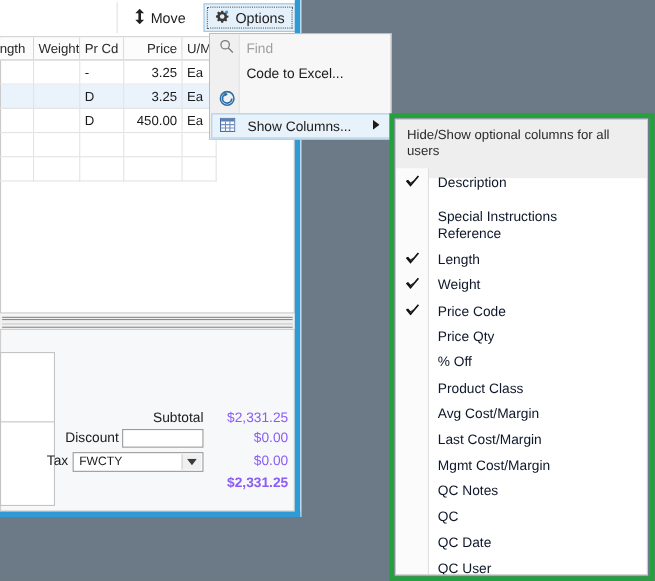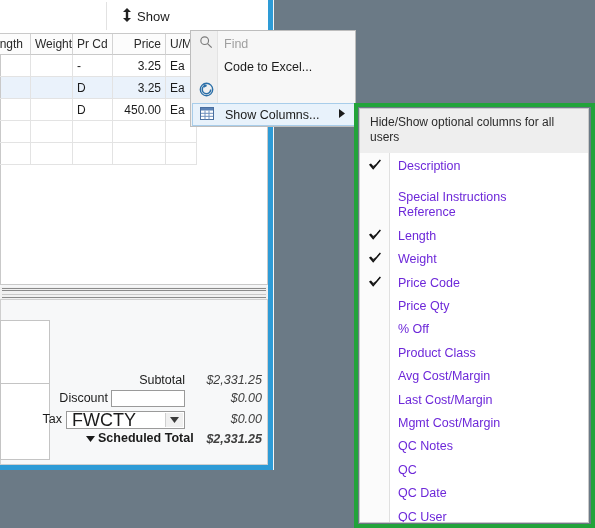--- a/index.html
+++ b/index.html
@@ -50,52 +50,52 @@
   #splitter{left:0;top:287px;width:268px;height:12px;background:#f0f0f0;}
   #splitter .ln{position:absolute;left:2px;width:264px;height:1px;background:#8a8a8a;}
 
   
   #bottom-panel{left:0;top:299px;width:268px;height:166px;background:#f7f8f9;
                 border:1px solid #cfcfcf;box-sizing:border-box;}
   #left-card{left:-1px;top:20px;width:50px;height:140px;background:#ffffff;border:1px solid #c4c4c4;
              box-sizing:border-box;}
   #left-card .sep{position:absolute;left:0;top:62px;width:100%;height:1px;background:#c4c4c4;}
   .totlabel{position:absolute;text-align:right;font-size:12.5px;color:#1b1b1b;white-space:nowrap;}
-  .totval{position:absolute;right:12px;text-align:right;font-size:12.5px;color:#404040;white-space:nowrap;font-style:italic;}
+  .totval{position:absolute;right:12px;text-align:right;font-size:12.5px;color:#8b5cf6;white-space:nowrap;}
   .bold{font-weight:bold;}
   #discount-input{position:absolute;left:111px;top:390px;width:74px;height:17px;
       background:#ffffff;border:1px solid #9a9a9a;box-sizing:border-box;}
   #tax-select{position:absolute;left:66px;top:411px;width:119px;height:18px;
       background:#ffffff;border:1px solid #9a9a9a;box-sizing:border-box;
-      display:flex;align-items:center;padding-left:5px;font-size:18px;}
+      display:flex;align-items:center;padding-left:5px;font-size:11px;}
   #tax-select .arrowbox{position:absolute;right:1px;top:1px;width:17px;height:14px;
       background:#f0f0f0;border-left:1px solid #cfcfcf;display:flex;align-items:center;justify-content:center;}
 
   
   #options-menu{left:190px;top:30px;width:166px;height:97px;background:#f7f7f7;
                 border:1px solid #bdbdbd;box-sizing:border-box;}
   #options-menu .gutter{position:absolute;left:0;top:0;width:26px;height:100%;background:#f0f0f0;
                         border-right:1px solid #e3e3e3;}
   .mitem{position:absolute;left:1px;width:163px;height:23px;display:flex;align-items:center;
          font-size:12.5px;color:#1b1b1b;box-sizing:border-box;}
   .mitem .micon{position:absolute;left:4px;width:20px;text-align:center;}
   .mitem .mlabel{position:absolute;left:32px;}
   .mitem.disabled .mlabel{color:#a0a0a0;}
   .mitem.hl{background:#e8f2fb;border:1px solid #a8cdea;}
   .mitem .marrow{position:absolute;right:9px;font-size:9px;}
 
   
   #submenu{left:359px;top:108px;width:230px;height:415px;background:#ffffff;
            border:1px solid #c9c9c9;box-sizing:border-box;overflow:hidden;}
-  #submenu-head{position:absolute;left:0;top:0;width:100%;height:44px;background:#eeeeee;
+  #submenu-head{position:absolute;left:0;top:0;width:100%;height:53px;background:#eeeeee;
                 box-sizing:border-box;padding:6px 10px 0 10px;font-size:12px;color:#2b2b2b;line-height:15px;}
   #submenu .sgutter{position:absolute;left:0;top:44px;width:29px;bottom:0;background:#fbfbfb;
                     border-right:1px solid #e0e0e0;}
   .sitem{position:absolute;left:0;width:100%;height:23.4px;display:flex;align-items:center;
-         font-size:12.5px;color:#6d28d9;box-sizing:border-box;}
+         font-size:12.5px;color:#0f172a;box-sizing:border-box;}
   .sitem .scheck{position:absolute;left:0;width:29px;text-align:center;font-size:12px;color:#1b1b1b;}
   .sitem .slabel{position:absolute;left:38px;}
 
   
   #green-highlight{left:354px;top:103px;width:241px;height:425px;
        border:4px solid #22a33a;box-sizing:border-box;pointer-events:none;}
 </style>
 </head>
 <body>
 
@@ -103,23 +103,34 @@
 
   <div class="abs" id="toolbar">
     <div class="abs" id="tb-divider"></div>
 
     <div class="tbtn" id="btn-move">
       <span class="ico">
         <svg width="10" height="14" viewBox="0 0 10 14">
             <path d="M5 0 L9 4 H6.2 V10 H9 L5 14 L1 10 H3.8 V4 H1 Z" fill="#222"></path>
           </svg>
       </span>
-      <span>Show</span>
-    </div>
-
+      <span>Move</span>
+    </div>
+
+    <div class="tbtn" id="btn-options">
+      <span class="ico">
+        <svg width="14" height="14" viewBox="0 0 16 16">
+          <path d="M7 2h2l.3 1.5 1.3.55 1.3-.85 1.4 1.4-.85 1.3.55 1.3L14.5 7v2l-1.5.3-.55 1.3.85 1.3-1.4 1.4-1.3-.85-1.3.55L9 14.5H7l-.3-1.5-1.3-.55-1.3.85-1.4-1.4.85-1.3L3 9.3 1.5 9V7L3 6.7l.55-1.3-.85-1.3 1.4-1.4 1.3.85L6.7 3.5z" fill="#3a3a3a"></path>
+          <circle cx="8" cy="8" r="2.4" fill="#e4f0fa"></circle>
+          <circle cx="12.6" cy="3.4" r="1.7" fill="#3aa0e0"></circle>
+        </svg>
+      </span>
+      <span>Options</span>
+      <span class="focusring"></span>
+    </div>
   </div>
 
   <div class="abs" id="grid">
     <div id="grid-head">
         <div class="hcell" style="left: -12px; width: 42px;">ength</div>
         <div class="hcell" style="left: 30px; width: 42px;">Weight</div>
         <div class="hcell" style="left: 72px; width: 40px;">Pr Cd</div>
         <div class="hcell r" style="left: 112px; width: 53px;">Price</div>
         <div class="hcell" style="left: 165px; width: 31px;">U/M</div>
       </div>
@@ -186,28 +197,20 @@
   <div id="tax-select">
     <span>FWCTY</span>
     <span class="arrowbox">
       <svg width="9" height="6" viewBox="0 0 9 6">
           <path d="M0 0 H9 L4.5 6 Z" fill="#3a3a3a"></path>
         </svg>
     </span>
   </div>
   <div class="totval" style="top:412px;">$0.00</div>
 
-  <div class="abs" style="left:86px;top:431px;display:flex;align-items:center;gap:3px;">
-    <span class="ico">
-      <svg width="9" height="6" viewBox="0 0 9 6">
-          <path d="M0 0 H9 L4.5 6 Z" fill="#1b1b1b"></path>
-        </svg>
-    </span>
-    <span class="bold" style="font-size:12.5px;">Scheduled Total</span>
-  </div>
   <div class="totval bold" style="top:432px;">$2,331.25</div>
 
   <div class="abs" id="app-window-border-right"></div>
   <div class="abs" id="app-window-border-bottom"></div>
 </div>
 
 <div class="abs" id="options-menu">
   <div class="gutter"></div>
   <div id="options-menu-items">
       <div class="mitem disabled" style="top: 1px;">

